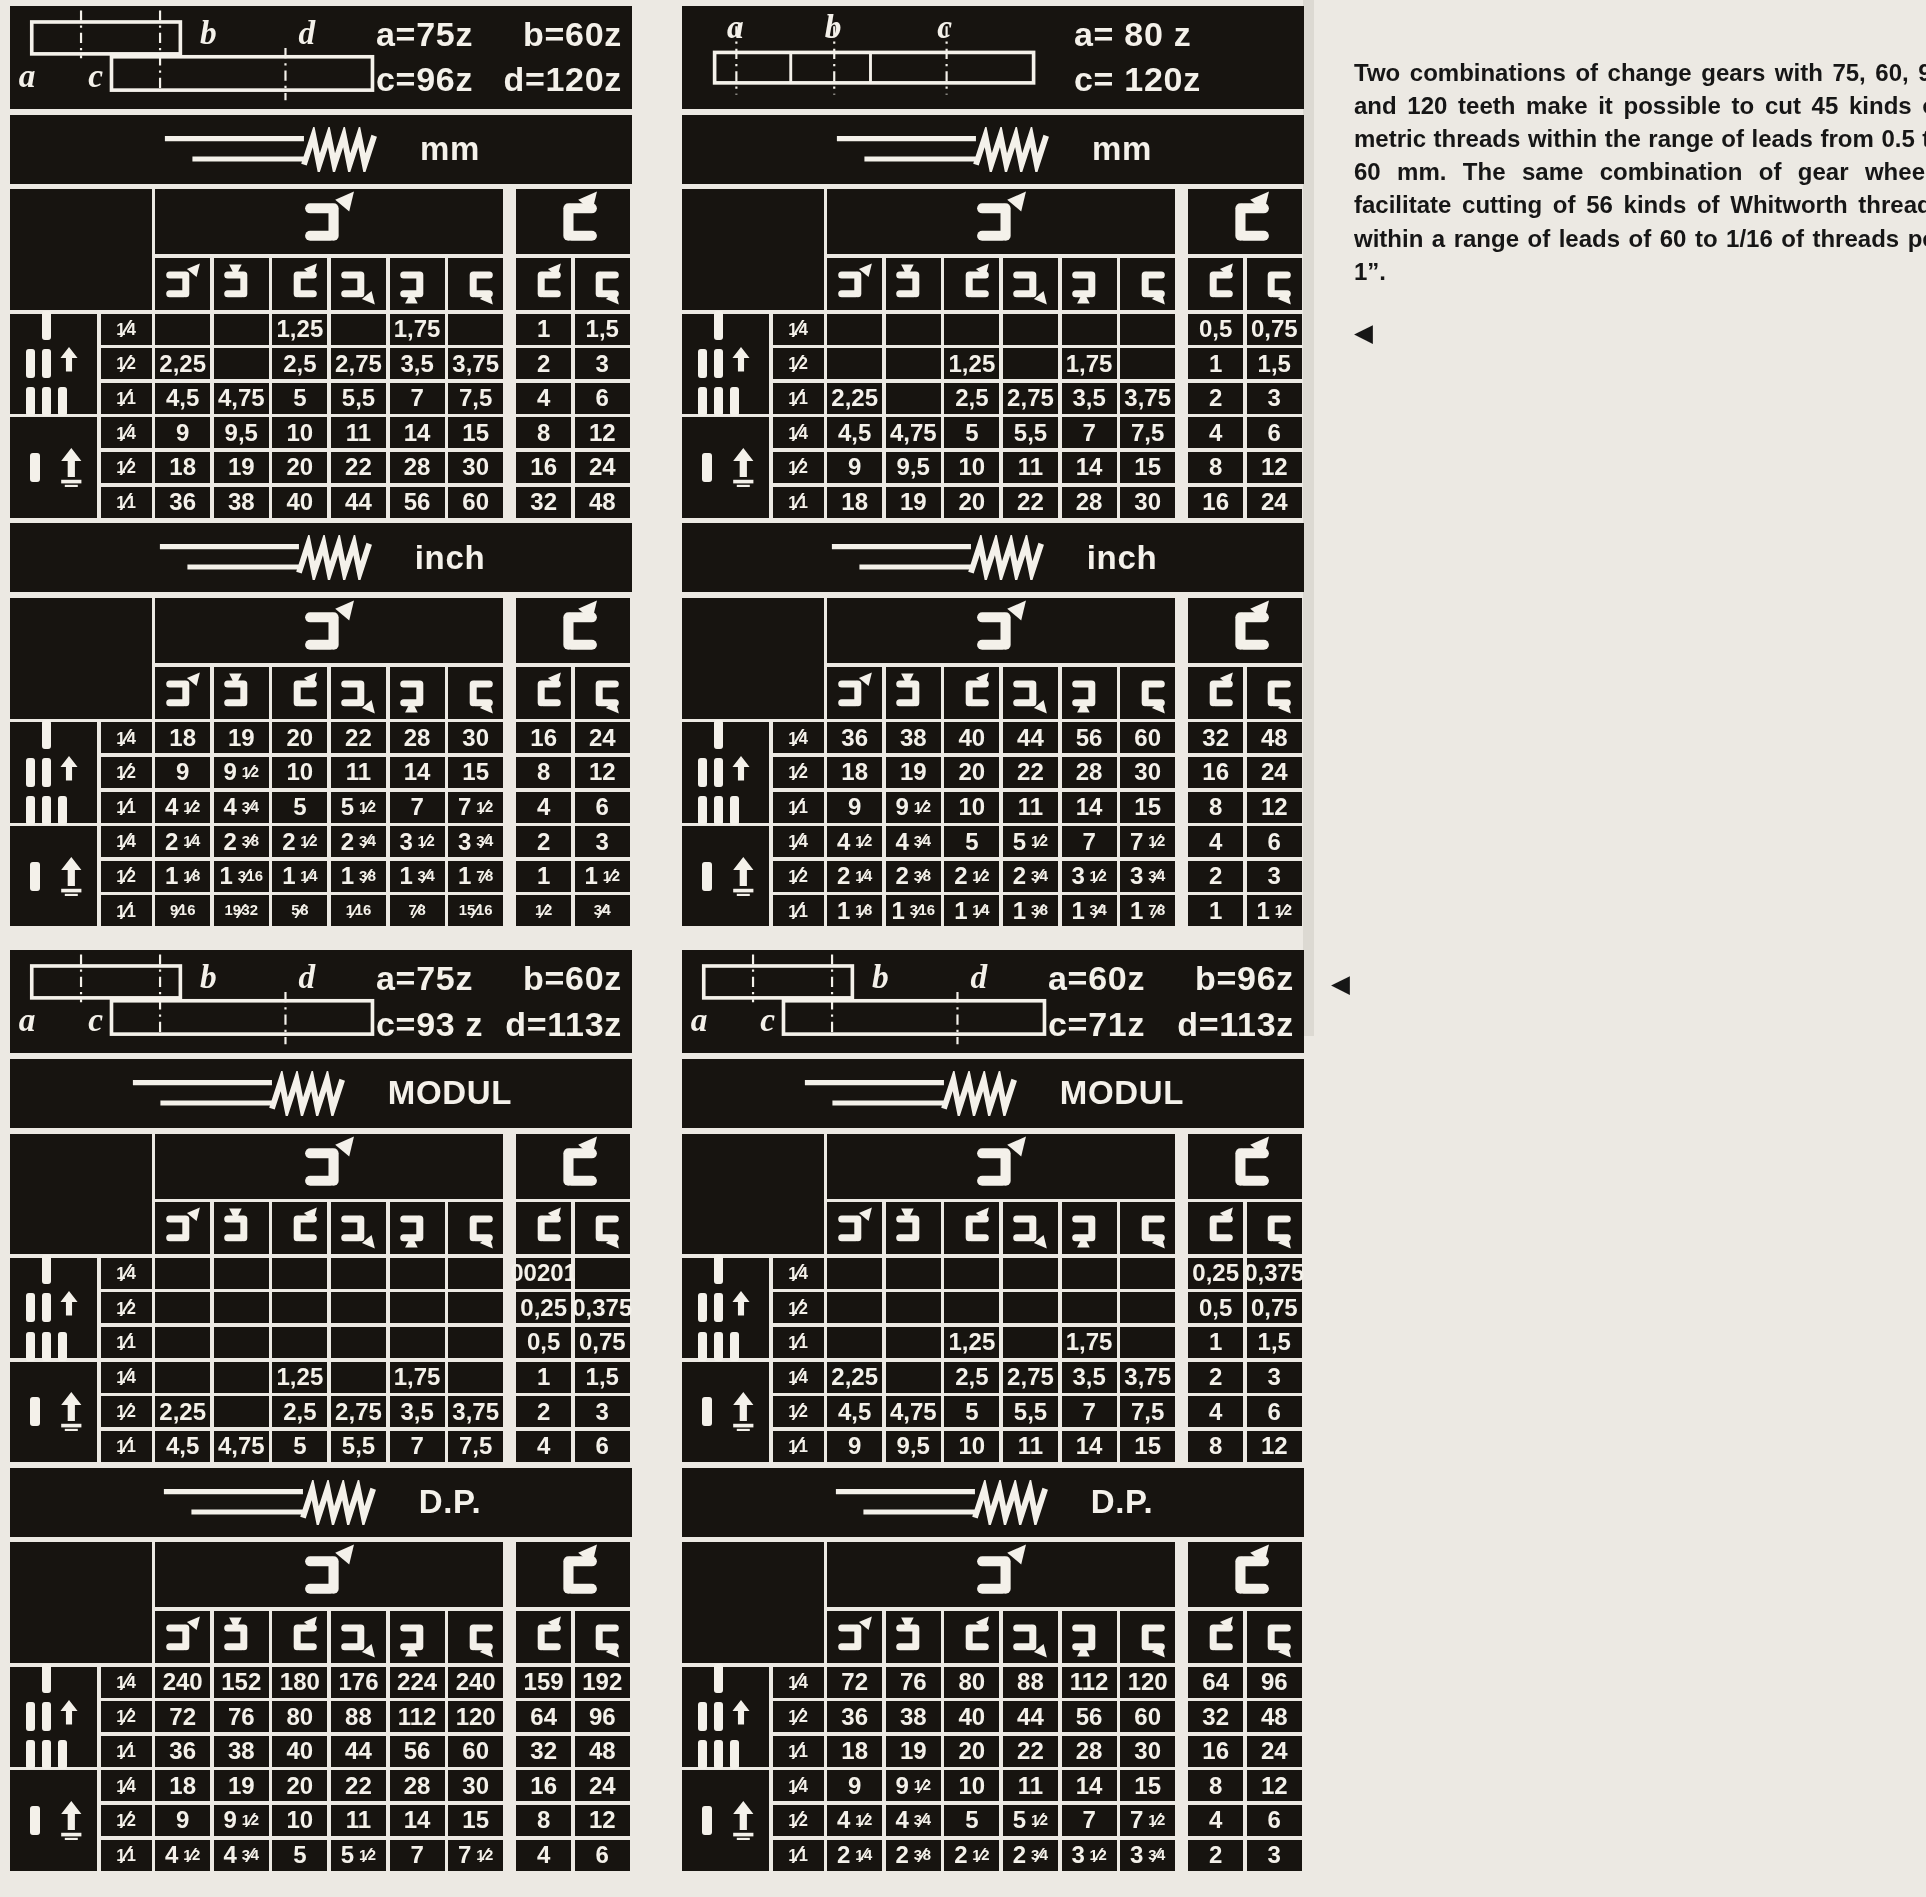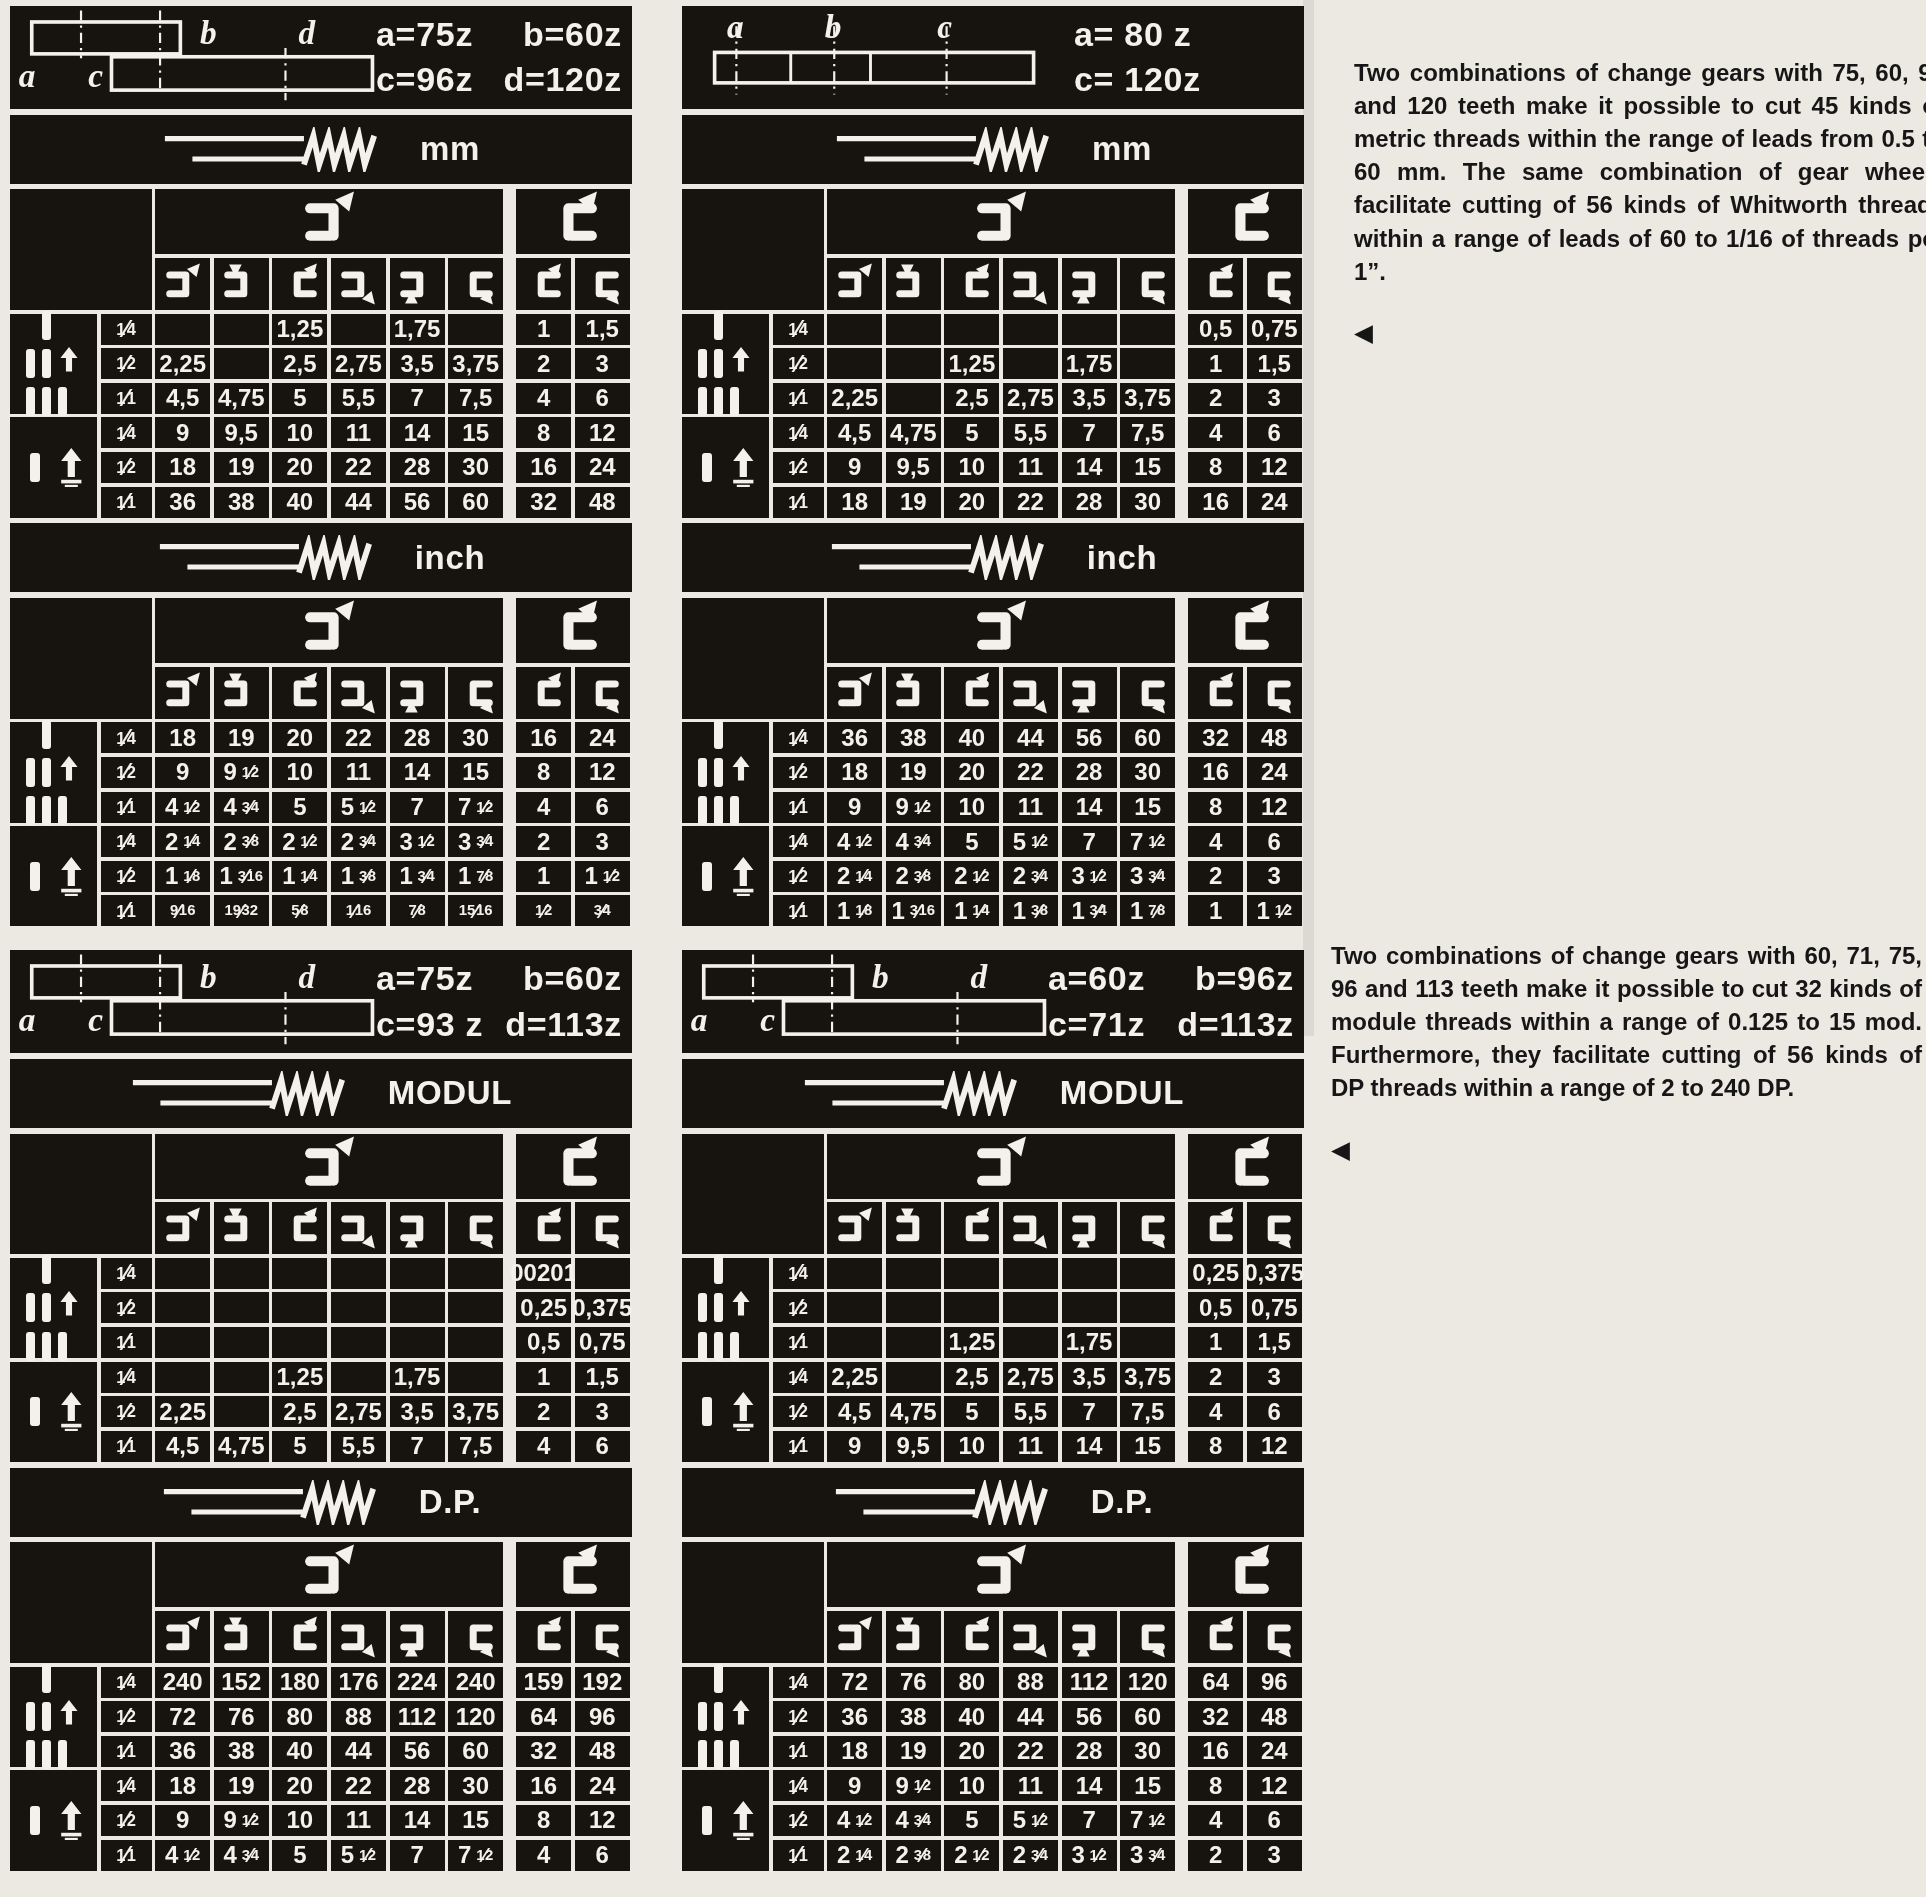--- a/index.html
+++ b/index.html
@@ -1898,17 +1898,16 @@
         <div class="blk cell" style="grid-area: 8 / 10;">2</div>
         <div class="blk cell" style="grid-area: 8 / 11;">3</div>
       </div>
     </div>
 
   <div class="txt-col txt-1">
     <div class="para">Two combinations of change gears with 75, 60, 96 and 120 teeth make it possible to cut 45 kinds of metric threads within the range of leads from 0.5 to 60 mm. The same combination of gear wheels facilitate cutting of 56 kinds of Whitworth threads within a range of leads of 60 to 1/16 of threads per 1”.</div>
     <div class="marker">◀</div>
   </div>
   <div class="txt-col txt-2">
-    <div class="para">Two combinations of change gears with 60, 71, 75, 96 and 113 teeth make it possible to cut 32 kinds of module threads within a range of 0.125 to 15 mod. Furthermore, they facilitate cutting of 56 kinds of DP threads within a range of 2 to 240 DP.</div>
     <div class="marker">◀</div>
   </div>
 </div>
 
 
 </body></html>

